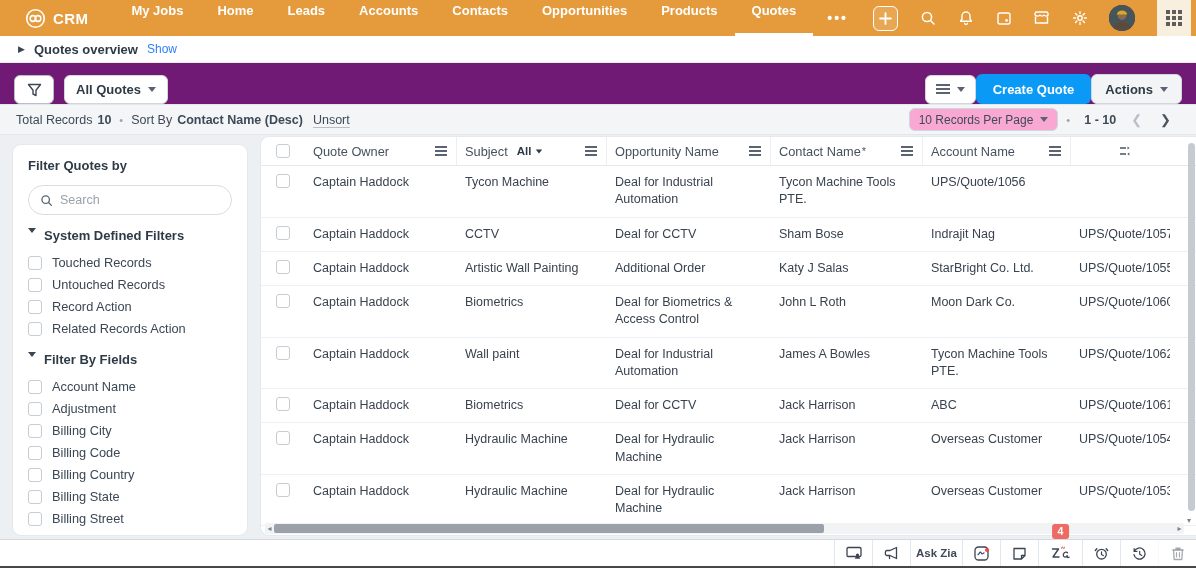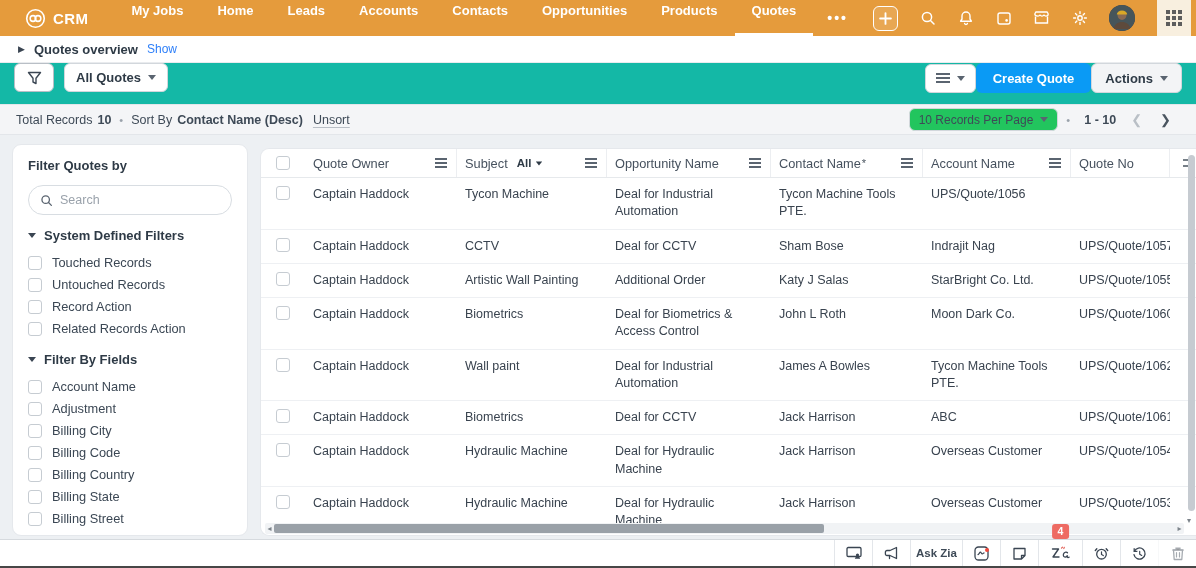--- a/index.html
+++ b/index.html
@@ -27,67 +27,67 @@
   .topnav::after{ content:""; width:5px; background:#e59b3c; }
 
   
   .crumbbar { height:27px; background:#fff; border-bottom:1px solid #e9ebee; display:flex; align-items:center;
               padding-left:18px; gap:9px; }
   .crumb-caret { font-size:9px; color:#3a4552; }
   .crumb-title { font-size:13px; color:#2e3a46; font-weight:600; }
   .crumb-show { font-size:12px; color:#2d7ff9; cursor:pointer; }
 
   
-  .toolbar { height:42px; background:#14b8a6; display:flex; align-items:flex-start; padding:0 14px; border-bottom:1px solid #e3e6ea; }
+  .toolbar { height:42px; background:#701a75; display:flex; align-items:flex-end; padding:0 14px; border-bottom:1px solid #e3e6ea; }
   .btn { border:1px solid #d2d7dc; border-radius:6px; background:#fff; display:flex; align-items:center;
          gap:7px; cursor:pointer; color:#2e3a46; }
   .filter-btn { width:40px; height:29px; justify-content:center; border-color:#b9bfc6; }
   .allquotes-btn { height:29px; padding:0 11px; margin-left:10px; font-size:13px; font-weight:bold; }
   .caret { width:0; height:0; border-left:4px solid transparent; border-right:4px solid transparent;
            border-top:5px solid #5a6470; display:inline-block; }
   .toolbar-right { margin-left:auto; display:flex; align-items:center; }
   .view-btn { height:29px; padding:0 10px; }
   .create-btn { height:30px; padding:0 17px; background:#0a9af5; color:#fff; font-size:13px; font-weight:bold;
                 border:none; border-radius:6px; display:flex; align-items:center; cursor:pointer; }
   .actions-btn { height:30px; padding:0 13px; background:#f3f4f6; font-size:13px; font-weight:bold; }
 
   
   .recordsbar { height:30px; background:#f4f5f7; border-bottom:1px solid #e3e6ea; display:flex; align-items:center;
                 padding:0 16px; font-size:12.5px; color:#3e4a57; }
   .recordsbar b { font-weight:bold; }
   .dot-sep { color:#9aa2ab; margin:0 8px; font-size:11px; }
   .unsort { margin-left:10px; text-decoration:underline; text-underline-offset:3px; text-decoration-color:#b9bfc6; cursor:pointer; }
   .records-right { margin-left:auto; display:flex; align-items:center; }
-  .perpage { height:23px; background:#22c55e; border:1px solid #d2d7dc; border-radius:6px; padding:0 9px;
+  .perpage { height:23px; background:#f9a8d4; border:1px solid #d2d7dc; border-radius:6px; padding:0 9px;
              font-size:12px; display:flex; align-items:center; gap:7px; cursor:pointer; color:#3e4a57;}
   .range { font-weight:bold; margin:0 6px; }
   .pg-chev { font-size:13px; padding:0 9px; cursor:pointer; }
   .pg-prev { color:#b9bfc6; }
   .pg-next { color:#4a5560; }
 
   
   .content { position:absolute; top:136px; left:0; right:0; bottom:29px; display:flex; }
   .sidebar { width:236px; margin:8px 0 3px 12px; background:#fff; border:1px solid #e5e8ec; border-radius:9px;
              overflow:hidden; padding:13px 15px; flex:none; }
   .sb-title { font-size:13px; font-weight:bold; color:#2e3a46; margin-bottom:12px; }
   .sb-search { height:30px; border:1px solid #d8dde2; border-radius:15px; display:flex; align-items:center;
                padding:0 11px; gap:7px; margin-bottom:6px; }
   .sb-search input { border:none; outline:none; font-size:12.5px; color:#3b4754; width:100%;
                      font-family:Liberation Sans, sans-serif; background:transparent; }
   .sb-search input::placeholder { color:#9aa2ab; }
-  .sb-section-title { display:flex; align-items:center; gap:8px; font-size:13px; font-weight:bold; color:#2e3a46;
+  .sb-section-title { display:flex; align-items:flex-start; gap:8px; font-size:13px; font-weight:bold; color:#2e3a46;
                       margin:13px 0 9px; cursor:pointer; }
   .sb-caret-down { width:0; height:0; border-left:4px solid transparent; border-right:4px solid transparent;
                    border-top:5px solid #3a4552; }
   .sb-item { display:flex; align-items:center; gap:10px; height:21px; margin-bottom:1px; cursor:pointer; }
   .cb { width:14px; height:14px; border:1px solid #c6ccd2; border-radius:3px; background:#fff; flex:none; display:inline-block; }
   .sb-item-label { font-size:12.8px; color:#3b4754; }
 
   
-  .tablecard { flex:1; margin:12px 0 3px 12px; background:#fff; border:1px solid #e5e8ec; border-right:none;
+  .tablecard { flex:1; margin:0 0 3px 12px; background:#fff; border:1px solid #e5e8ec; border-right:none;
                border-radius:9px 0 0 9px; position:relative; overflow:hidden; }
   .tgrid { display:grid; grid-template-columns:44px 152px 150px 164px 152px 148px 1fr 26px; align-items:stretch; }
   .thead { height:29px; border-bottom:1px solid #e6e9ec; }
   .th { display:flex; align-items:center; font-size:12.8px; color:#46515e; border-right:1px solid #eceef1;
         padding-left:8px; position:relative; white-space:nowrap; overflow:hidden; }
   .th:first-child, .th:last-child { border-right:none; }
   .th .burger { margin-left:auto; margin-right:9px; cursor:pointer; }
   .burger { width:12px; display:flex; flex-direction:column; gap:2.5px; }
   .burger i { height:1.6px; background:#5a6470; display:block; }
   .th-check { justify-content:center; padding-left:0; }
@@ -379,23 +379,20 @@
           </span>
       </div>
       <div class="th">
         <span>Account Name</span>
         <span class="burger">
             <i></i>
             <i></i>
             <i></i>
           </span>
       </div>
-      <div class="th">
-        <span>Quote No</span>
-      </div>
       <div class="th manage-cols">
         <svg width="13" height="12" viewBox="0 0 13 12">
             <path d="M2 3h6M2 9h6" stroke="#4a5560" stroke-width="1.5"></path>
             <path d="M9.5 1.5L11.5 3l-2 1.5zM11.3 7.5L9.3 9l2 1.5z" fill="#4a5560"></path>
           </svg>
       </div>
     </div>
 
     <div>
         <div class="tgrid tbody-row">

